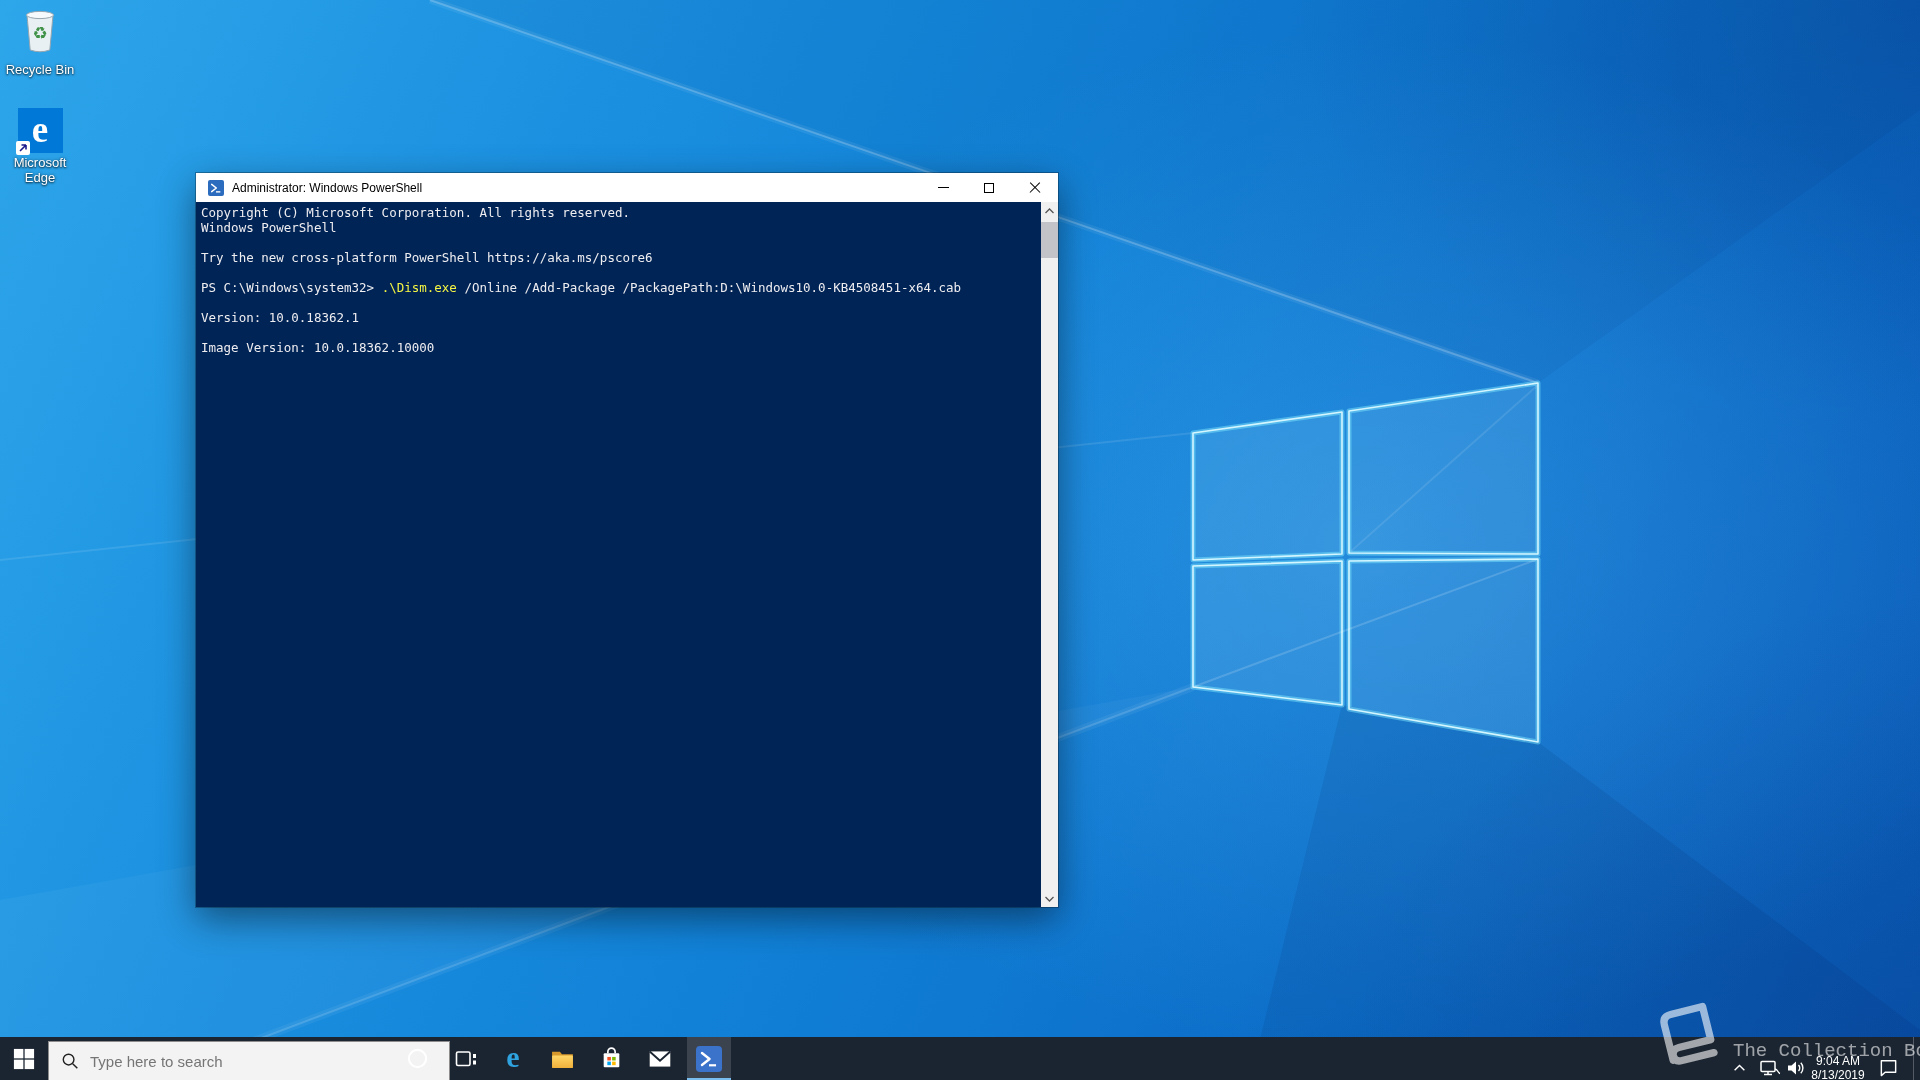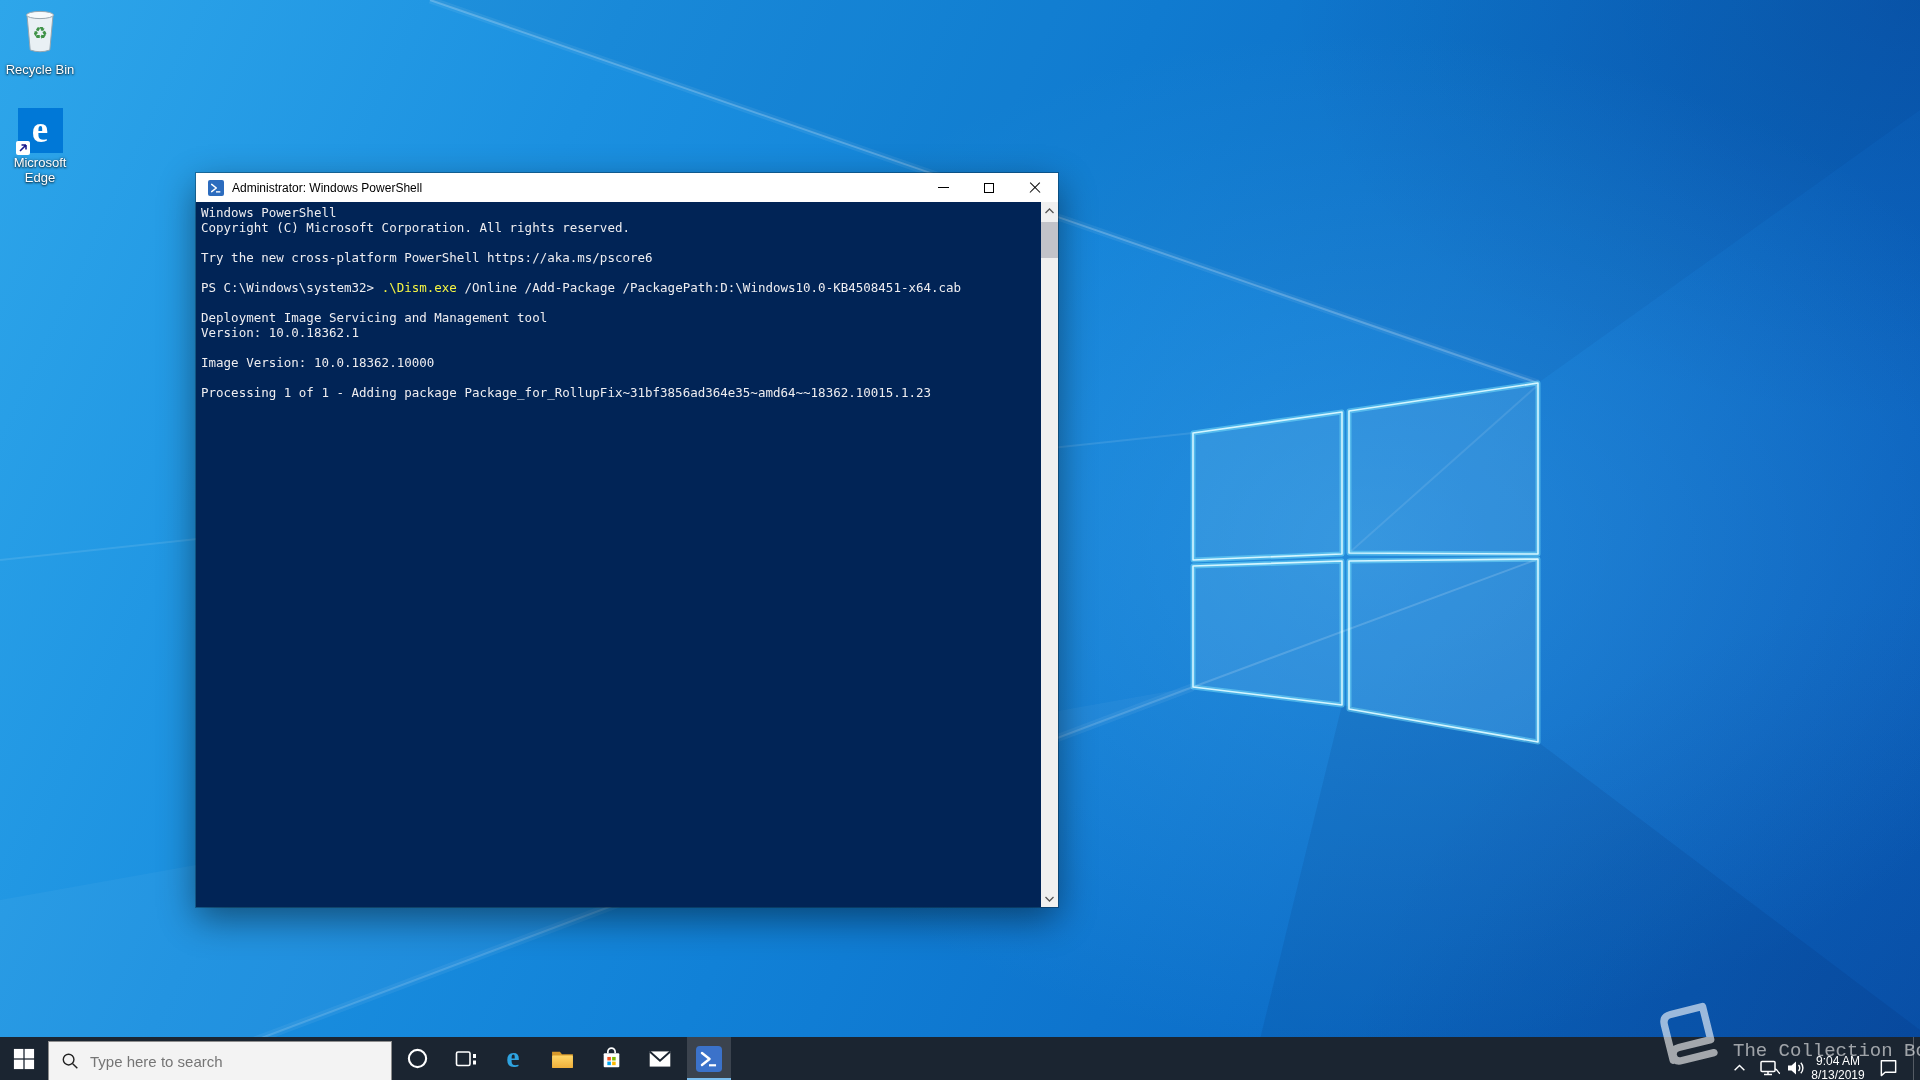--- a/index.html
+++ b/index.html
@@ -58,21 +58,21 @@
     display: flex; flex-direction: column; }
   .sb-btn { height: 17px; flex: none; display: flex; align-items: center; justify-content: center; }
   .sb-thumb { margin-top: 3px; height: 36px; width: 17px; background: #c2c3c9; flex: none; }
   .sb-spacer { flex: 1; }
 
   
   .taskbar { position: absolute; left: 0; bottom: 0; width: 1920px; height: 43px; background: #1b2531;
     z-index: 5; }
   .start-btn { position: absolute; left: 0; top: 0; width: 48px; height: 43px;
     display: flex; align-items: center; justify-content: center; }
-  .searchbox { position: absolute; left: 48px; top: 4px; width: 344px; height: 39px; background: #f3f3f3;
+  .searchbox { position: absolute; left: 48px; top: 4px; width: 402px; height: 39px; background: #f3f3f3;
     border: 1px solid #8d8d8d; border-bottom: none; display: flex; align-items: center; padding-left: 12px; }
   .searchbox input { border: none; outline: none; background: transparent; font-size: 15px;
     color: #5a5a5a; margin-left: 10px; width: 280px; font-family: "Liberation Sans", sans-serif; }
   .tb-icon { position: absolute; top: 0; width: 44px; height: 43px; display: flex;
     align-items: center; justify-content: center; }
   .tb-icon.active { background: rgba(255,255,255,.14); box-shadow: inset 0 -2px 0 #79bdee; }
   .edge-taskbar-glyph { font-size: 30px; font-weight: bold; color: #2ea3e0; line-height: 1;
     font-family: "Liberation Serif", serif; margin-top: -4px; }
 
   .tray-item { position: absolute; top: 0; height: 61px; display: flex; align-items: center;
@@ -158,33 +158,31 @@
         <div class="caption-btn">
             <span class="glyph-max"></span>
           </div>
         <div class="caption-btn">
             <span class="glyph-close"></span>
           </div>
       </div>
     </div>
 
     <div class="terminal">
+      <div class="tline">Copyright (C) Microsoft Corporation. All rights reserved.</div>
       <div class="tline">Windows PowerShell</div>
-      <div class="tline">Copyright (C) Microsoft Corporation. All rights reserved.</div>
       <div class="tline"></div>
       <div class="tline">Try the new cross-platform PowerShell https://aka.ms/pscore6</div>
       <div class="tline"></div>
       <div class="tline"><span>PS C:\Windows\system32&gt; </span><span class="cmd">.\Dism.exe</span><span> /Online /Add-Package /PackagePath:D:\Windows10.0-KB4508451-x64.cab</span></div>
       <div class="tline"></div>
-      <div class="tline">Deployment Image Servicing and Management tool</div>
       <div class="tline">Version: 10.0.18362.1</div>
       <div class="tline"></div>
       <div class="tline">Image Version: 10.0.18362.10000</div>
       <div class="tline"></div>
-      <div class="tline">Processing 1 of 1 - Adding package Package_for_RollupFix~31bf3856ad364e35~amd64~~18362.10015.1.23</div>
     </div>
 
     <div class="scrollbar">
       <div class="sb-btn">
         <svg width="9" height="6" viewBox="0 0 9 6">
             <path d="M0.5 5 L4.5 1 L8.5 5" stroke="#555" stroke-width="1.3" fill="none"></path>
           </svg>
       </div>
       <div class="sb-thumb"></div>
       <div class="sb-spacer"></div>

